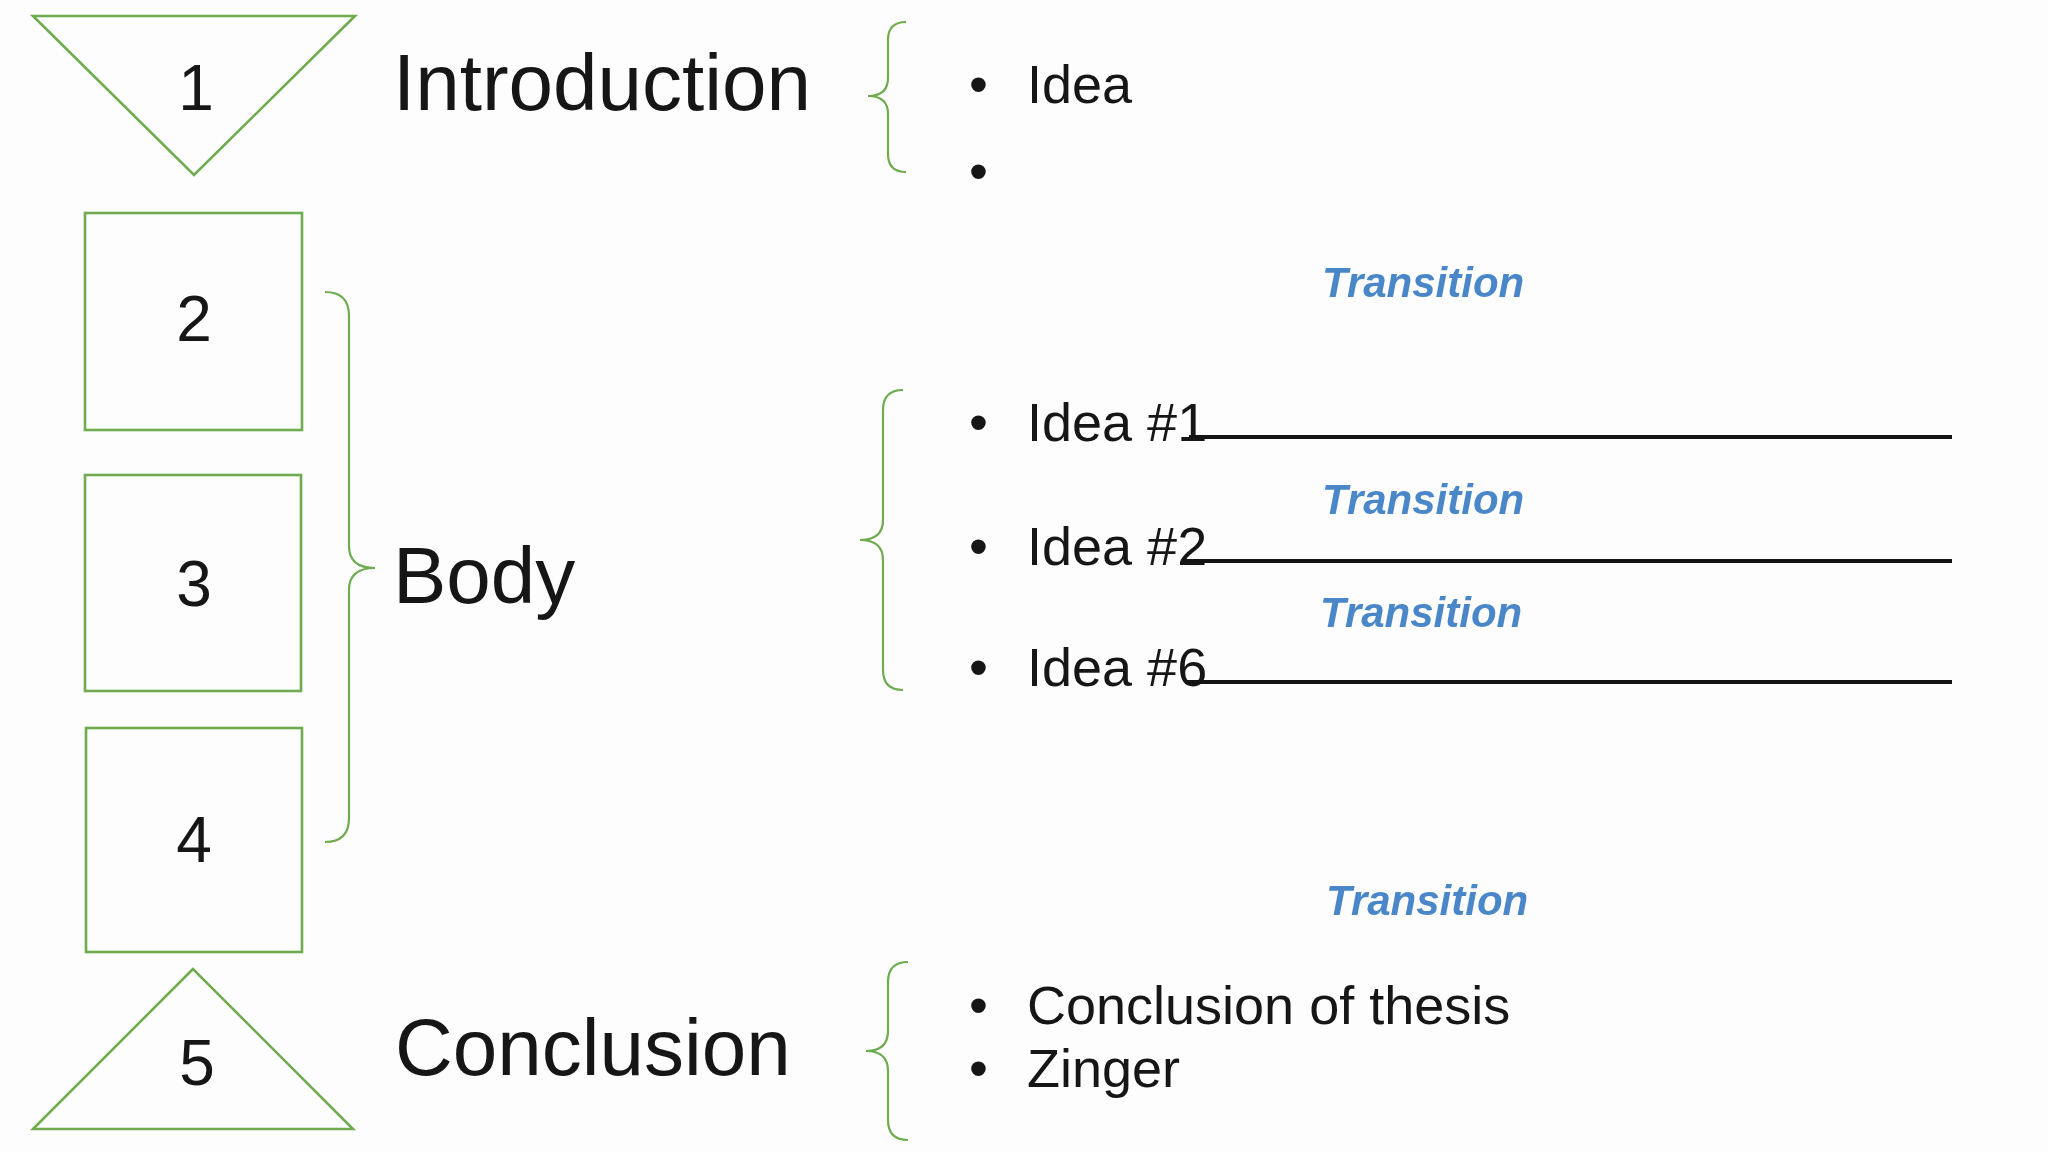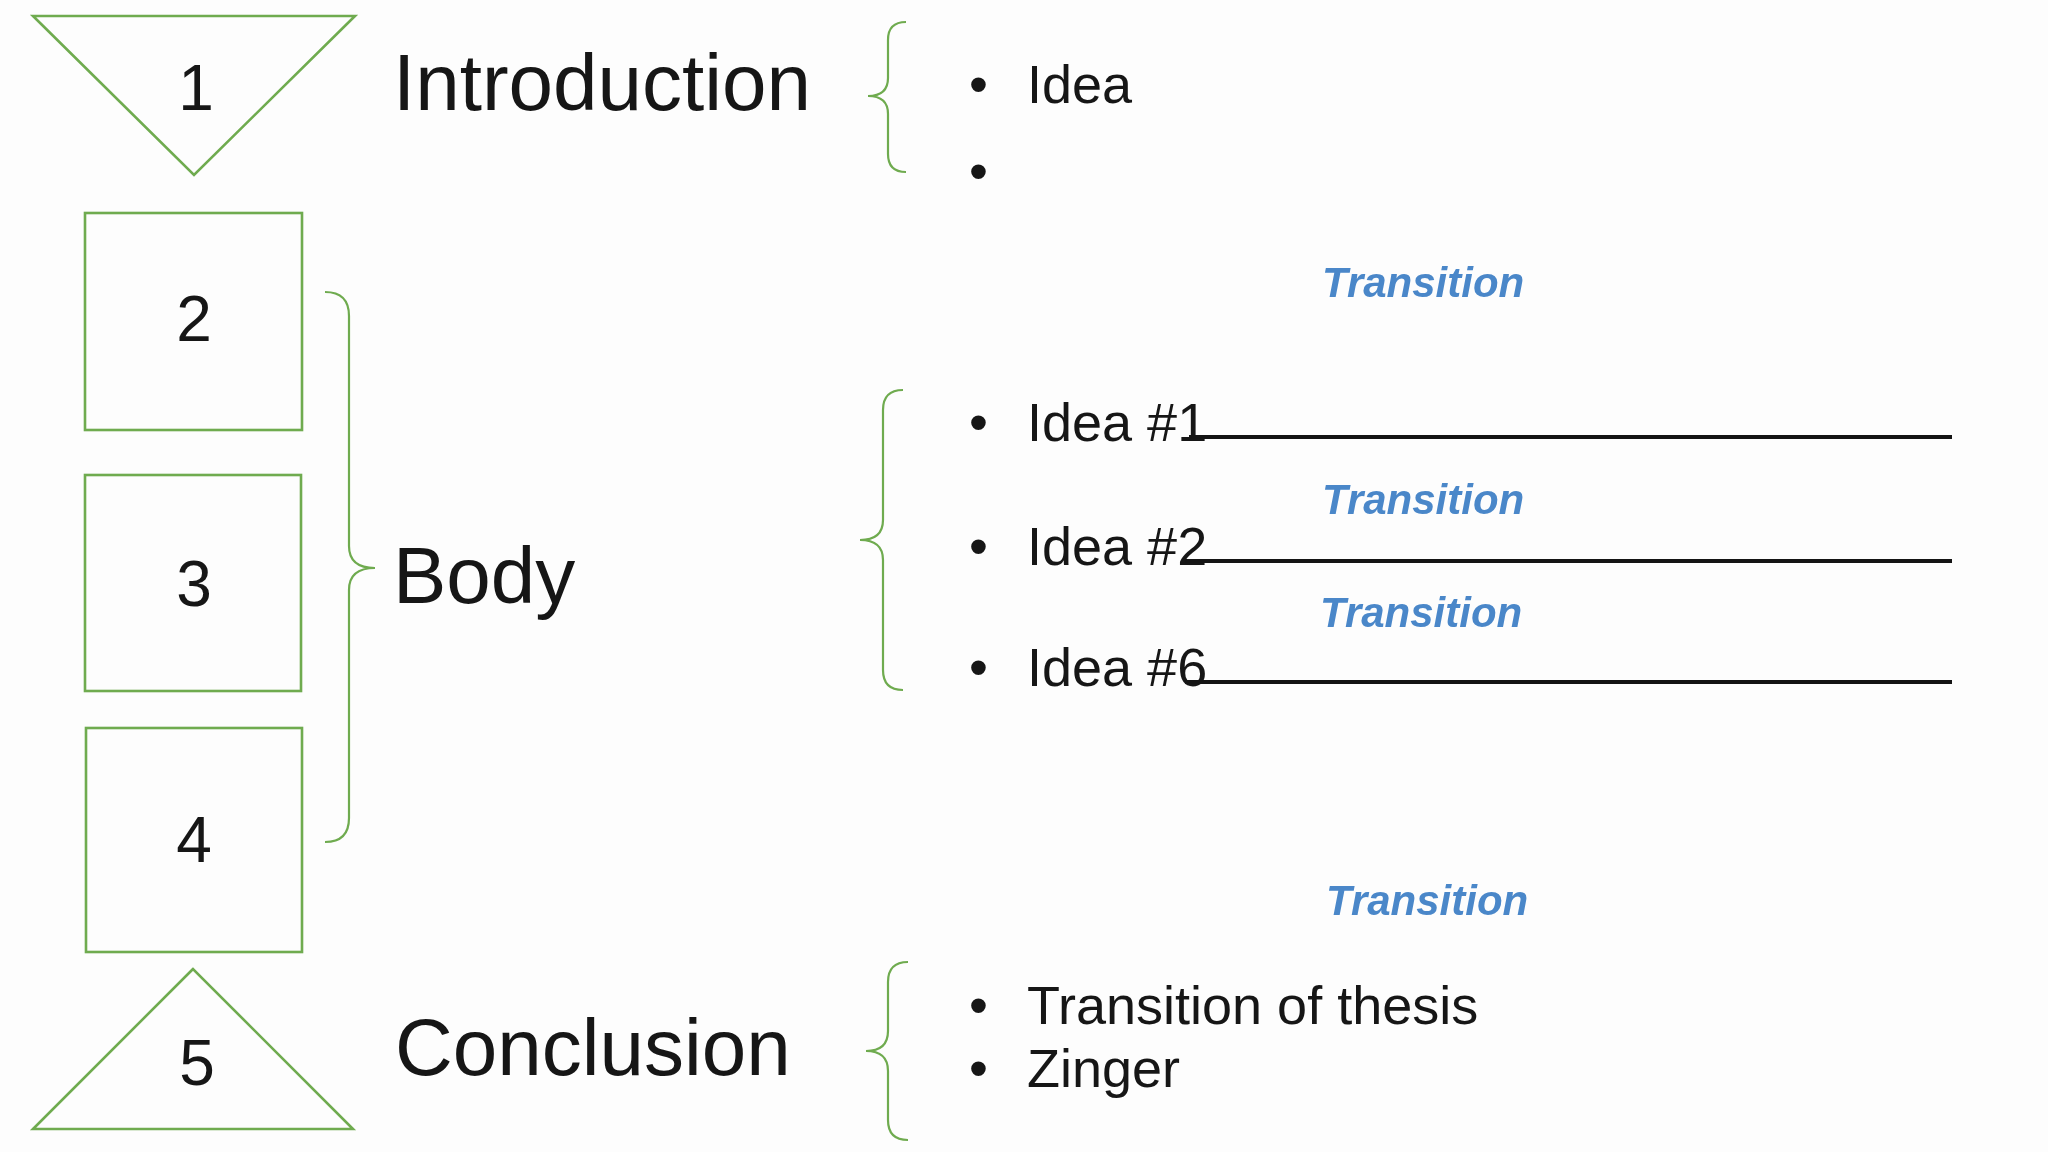--- a/index.html
+++ b/index.html
@@ -88,20 +88,20 @@
   <div class="fill-line" style="left:1185px;top:559px;width:767px;"></div>
 
   <div class="brow" style="left:969px;top:640px;">
     <span class="dot">•</span>
     <span>Idea #6</span>
   </div>
   <div class="fill-line" style="left:1185px;top:680px;width:767px;"></div>
 
   <div class="brow" style="left:969px;top:978px;">
     <span class="dot">•</span>
-    <span>Transition of thesis</span>
+    <span>Conclusion of thesis</span>
   </div>
   <div class="brow" style="left:969px;top:1041px;">
     <span class="dot">•</span>
     <span>Zinger</span>
   </div>
 
 </div>
 
 </body></html>

